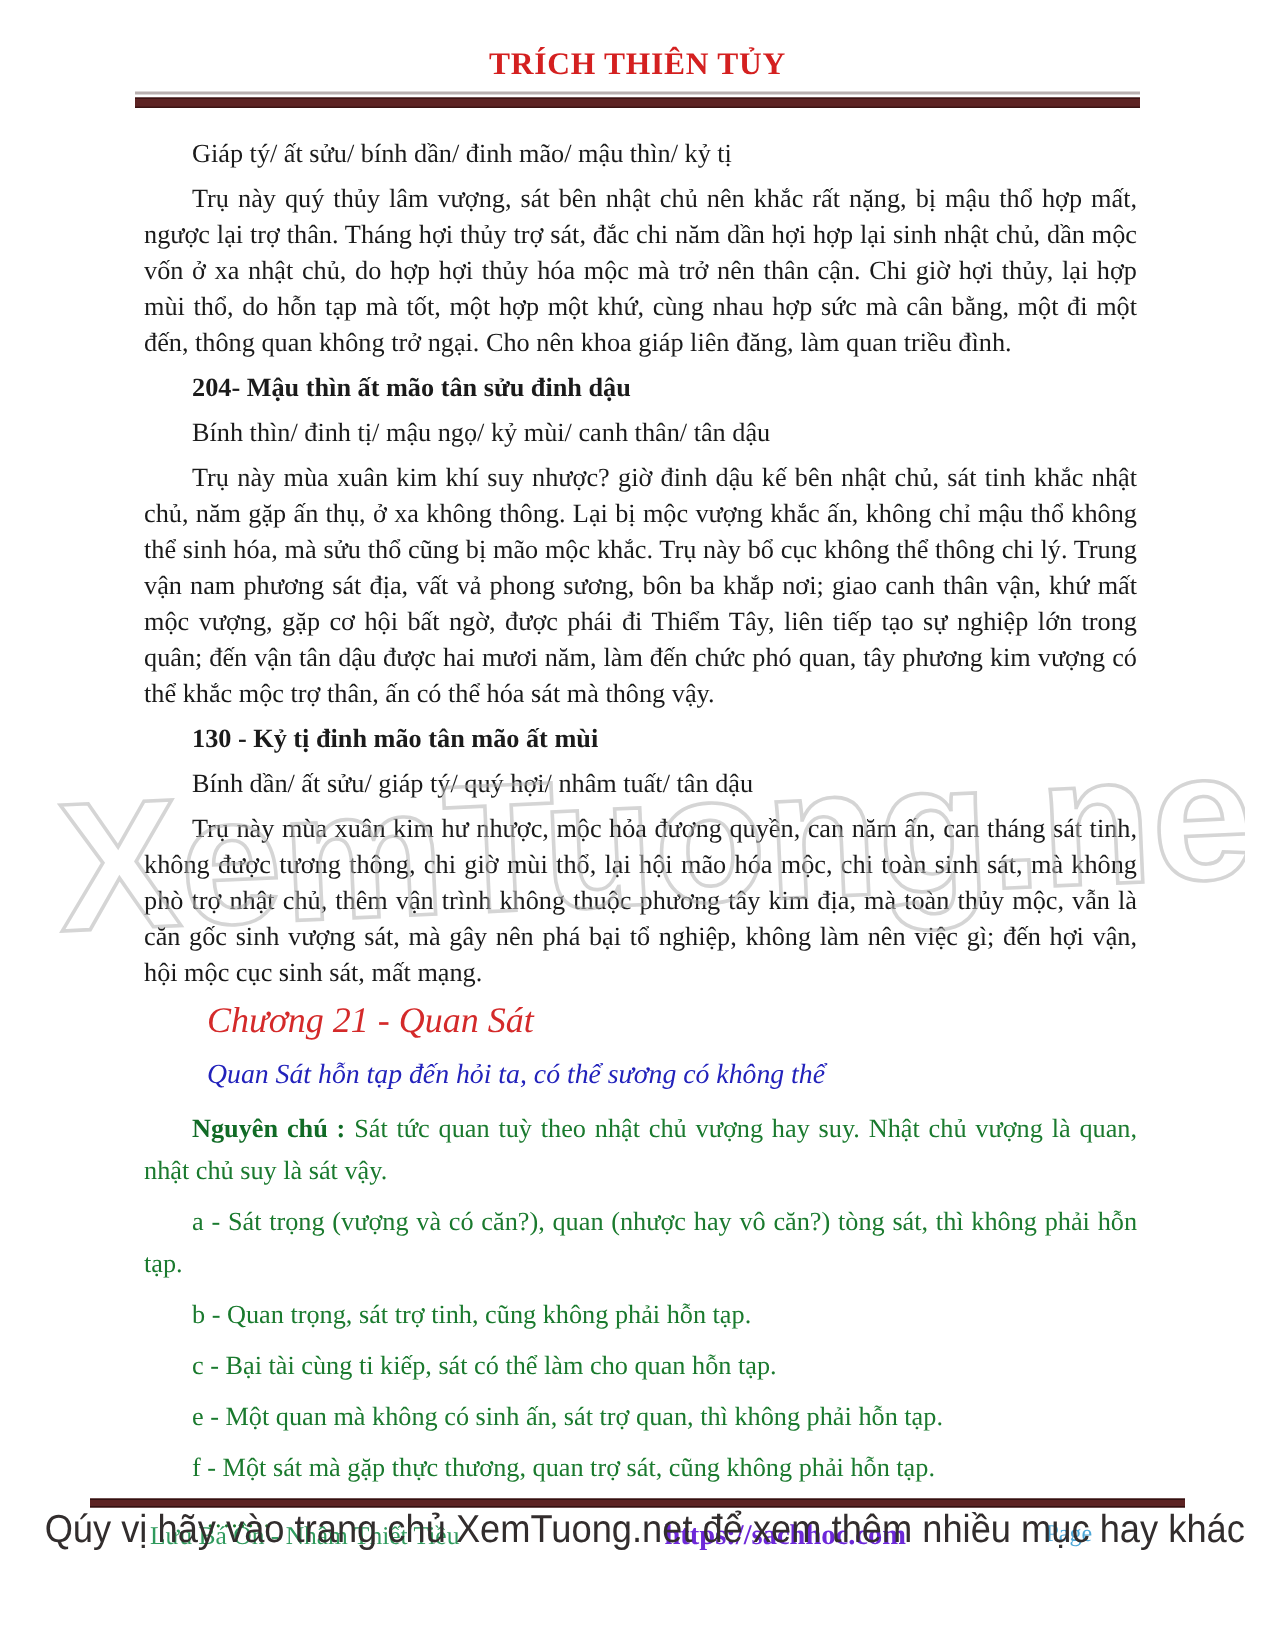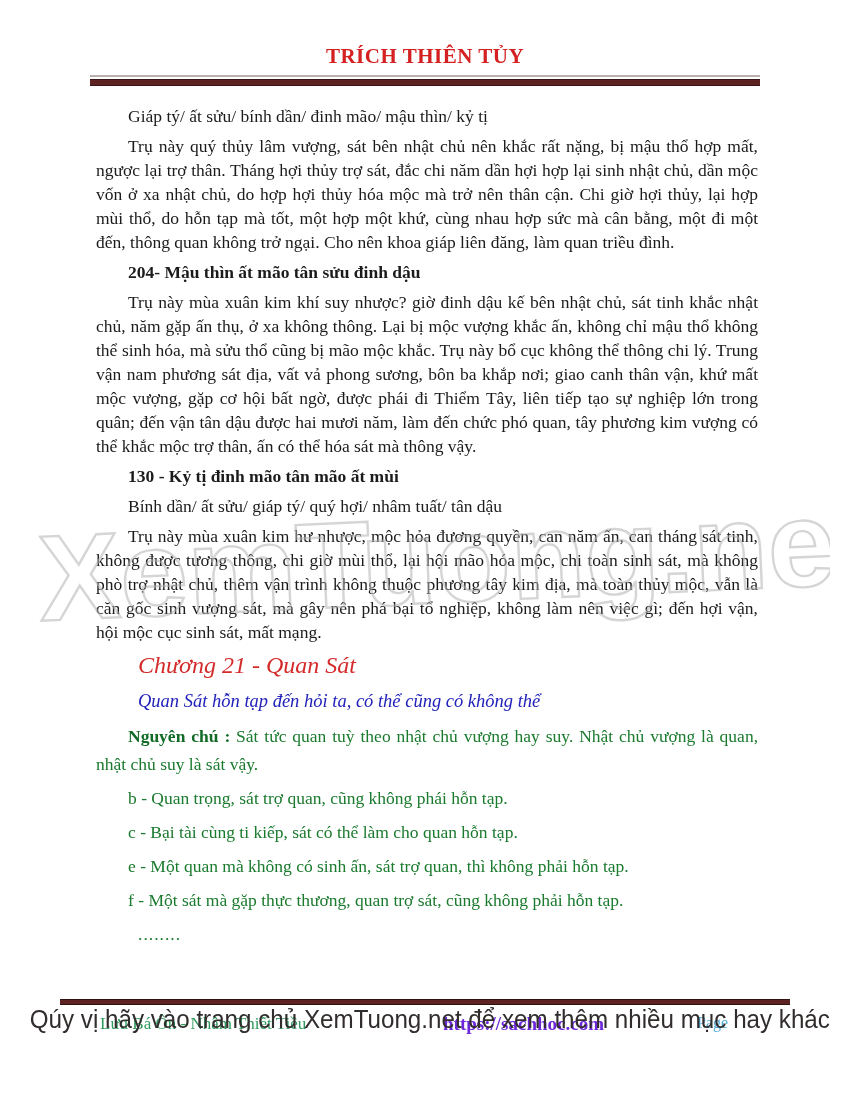--- a/index.html
+++ b/index.html
@@ -13,21 +13,21 @@
   }
   .page{position:absolute;inset:0;}
   
   .doc-title{
     text-align:center;
     color:#d42020;
     font-size:21px;
     font-weight:600;
     letter-spacing:.5px;
     margin:0;
-    padding-top:44px;
+    padding-top:30px;
   }
   .rule-wrap{margin:6px 90px 0 90px;}
   .rule-thin{height:2px;background:#b9b0b0;}
   .rule-thick{height:5px;background:#5d2323;margin-top:2px;border-top:1px solid #3c1414;border-bottom:1px solid #3c1414;}
   
   .content{
     margin:18px 92px 0 96px;
     font-size:17.5px;
     line-height:24px;
   }
@@ -83,32 +83,34 @@
   <svg class="watermark" viewBox="0 0 800 200">
     <text x="8" y="148" transform="rotate(-2.6 400 100)" font-family="Liberation Sans, DejaVu Sans, sans-serif" font-size="122" font-weight="bold" fill="none" stroke="#b3b3b3" stroke-width="2.4">XemTuong.net</text>
   </svg>
 
   <div class="content">
 
     <p class="pillars">Giáp tý/ ất sửu/ bính dần/ đinh mão/ mậu thìn/ kỷ tị</p>
     <p class="para">Trụ này quý thủy lâm vượng, sát bên nhật chủ nên khắc rất nặng, bị mậu thổ hợp mất, ngược lại trợ thân. Tháng hợi thủy trợ sát, đắc chi năm dần hợi hợp lại sinh nhật chủ, dần mộc vốn ở xa nhật chủ, do hợp hợi thủy hóa mộc mà trở nên thân cận. Chi giờ hợi thủy, lại hợp mùi thổ, do hỗn tạp mà tốt, một hợp một khứ, cùng nhau hợp sức mà cân bằng, một đi một đến, thông quan không trở ngại. Cho nên khoa giáp liên đăng, làm quan triều đình.</p>
 
     <p class="heading">204- Mậu thìn ất mão tân sửu đinh dậu</p>
+    <p class="pillars">Bính thìn/ đinh tị/ mậu ngọ/ kỷ mùi/ canh thân/ tân dậu</p>
     <p class="para">Trụ này mùa xuân kim khí suy nhược? giờ đinh dậu kế bên nhật chủ, sát tinh khắc nhật chủ, năm gặp ấn thụ, ở xa không thông. Lại bị mộc vượng khắc ấn, không chỉ mậu thổ không thể sinh hóa, mà sửu thổ cũng bị mão mộc khắc. Trụ này bổ cục không thể thông chi lý. Trung vận nam phương sát địa, vất vả phong sương, bôn ba khắp nơi; giao canh thân vận, khứ mất mộc vượng, gặp cơ hội bất ngờ, được phái đi Thiểm Tây, liên tiếp tạo sự nghiệp lớn trong quân; đến vận tân dậu được hai mươi năm, làm đến chức phó quan, tây phương kim vượng có thể khắc mộc trợ thân, ấn có thể hóa sát mà thông vậy.</p>
 
     <p class="heading">130 - Kỷ tị đinh mão tân mão ất mùi</p>
     <p class="pillars">Bính dần/ ất sửu/ giáp tý/ quý hợi/ nhâm tuất/ tân dậu</p>
     <p class="para">Trụ này mùa xuân kim hư nhược, mộc hỏa đương quyền, can năm ấn, can tháng sát tinh, không được tương thông, chi giờ mùi thổ, lại hội mão hóa mộc, chi toàn sinh sát, mà không phò trợ nhật chủ, thêm vận trình không thuộc phương tây kim địa, mà toàn thủy mộc, vẫn là căn gốc sinh vượng sát, mà gây nên phá bại tổ nghiệp, không làm nên việc gì; đến hợi vận, hội mộc cục sinh sát, mất mạng.</p>
 
     <p class="chapter-title">Chương 21 - Quan Sát</p>
-    <p class="chapter-subtitle">Quan Sát hỗn tạp đến hỏi ta, có thể cũng có không thể</p>
+    <p class="chapter-subtitle">Quan Sát hỗn tạp đến hỏi ta, có thể sương có không thể</p>
 
     <p class="green green-note"><b>Nguyên chú :</b><span> Sát tức quan tuỳ theo nhật chủ vượng hay suy. Nhật chủ vượng là quan, nhật chủ suy là sát vậy.</span></p>
 
-    <p class="green green-item">b - Quan trọng, sát trợ quan, cũng không phái hỗn tạp.</p>
+    <p class="green green-item">a - Sát trọng (vượng và có căn?), quan (nhược hay vô căn?) tòng sát, thì không phải hỗn tạp.</p>
+    <p class="green green-item">b - Quan trọng, sát trợ tinh, cũng không phải hỗn tạp.</p>
     <p class="green green-item">c - Bại tài cùng ti kiếp, sát có thể làm cho quan hỗn tạp.</p>
     <p class="green green-item">e - Một quan mà không có sinh ấn, sát trợ quan, thì không phải hỗn tạp.</p>
     <p class="green green-item">f - Một sát mà gặp thực thương, quan trợ sát, cũng không phải hỗn tạp.</p>
 
     <p class="dots">........</p>
   </div>
 
   <div class="footer">
     <div class="footer-rule"></div>
     <div class="footer-under">

